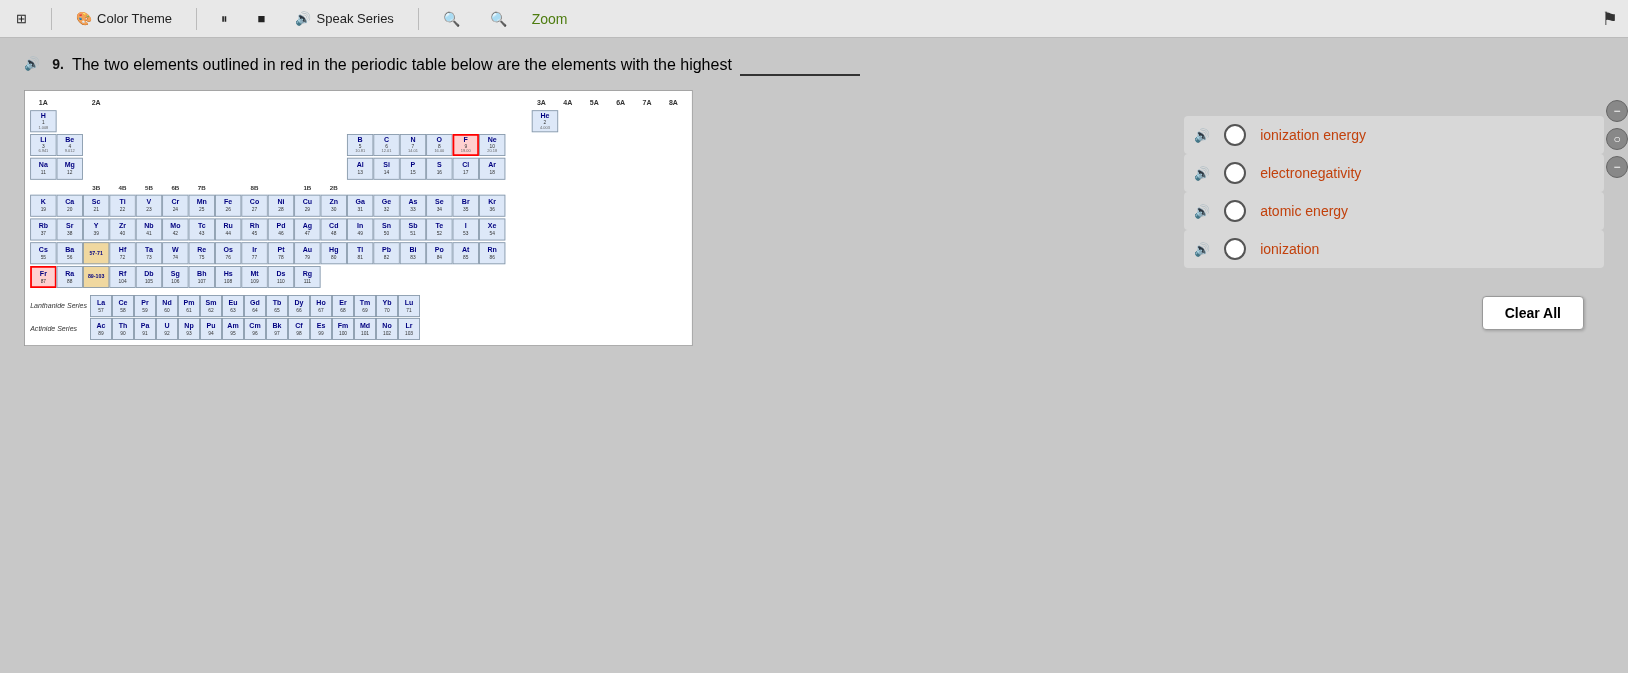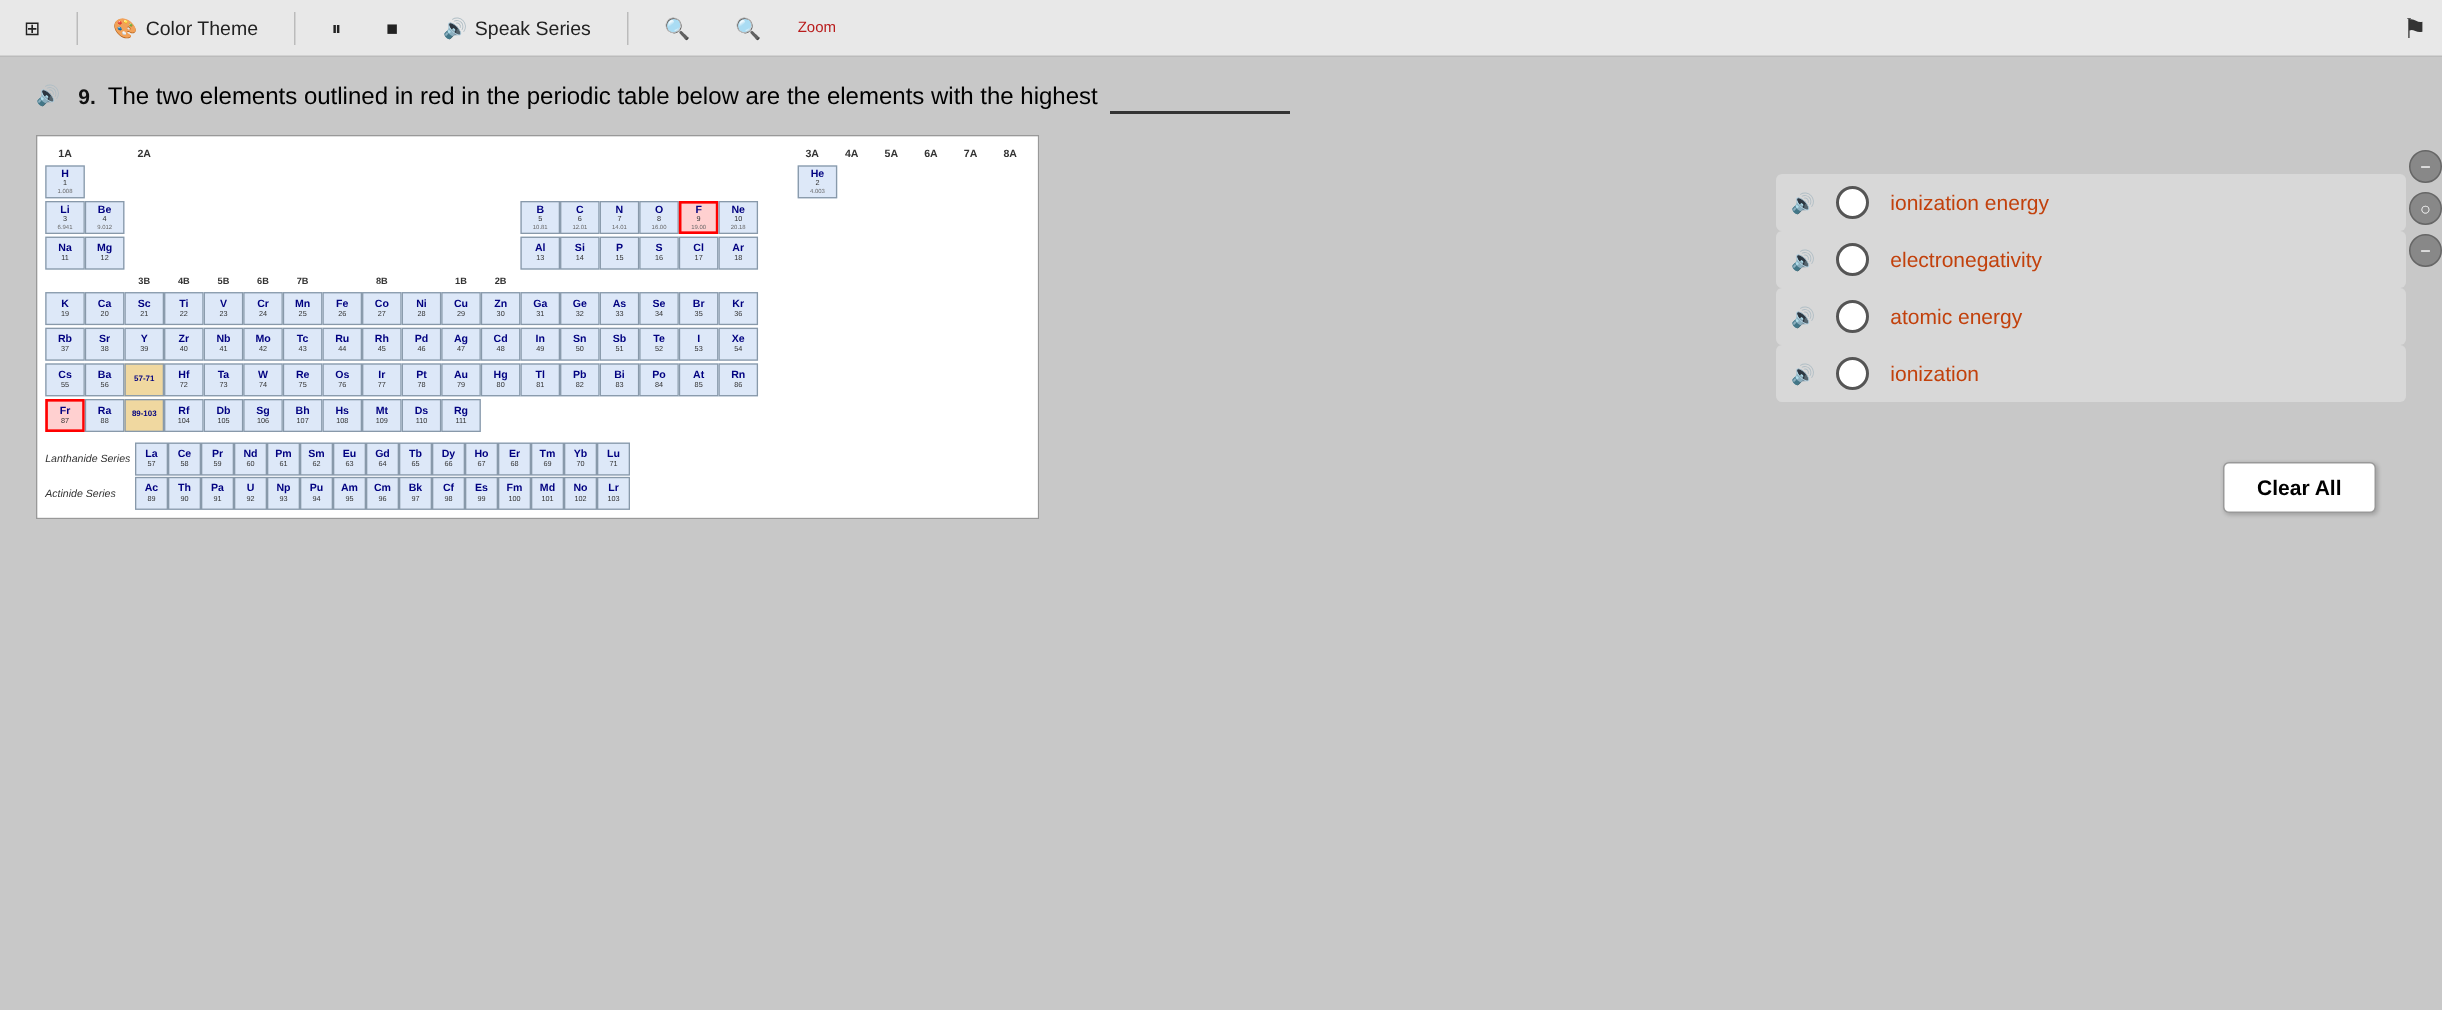--- a/index.html
+++ b/index.html
@@ -126,21 +126,21 @@
 
     .clear-all-btn {
       background: white;
       border: 1px solid #999;
       border-radius: 4px;
       padding: 8px 22px;
       font-size: 14px;
       font-weight: bold;
       cursor: pointer;
       align-self: flex-start;
-      margin-top: 20px;
+      margin-top: 8px;
       margin-left: auto;
       margin-right: 20px;
       box-shadow: 1px 1px 3px rgba(0,0,0,0.2);
     }
 
     .right-bottom {
       display: flex;
       justify-content: flex-end;
       margin-top: 10px;
     }
@@ -233,21 +233,21 @@
     <span>🔊</span>
     <span>Speak Series</span>
   </div>
   <div class="toolbar-divider"></div>
   <div class="toolbar-item">
     <span style="font-size:14px;">🔍</span>
   </div>
   <div class="toolbar-item">
     <span style="font-size:14px;">🔍</span>
   </div>
-  <span style="font-size:10px;color:#b91c1c;">Zoom</span>
+  <span style="font-size:14px;color:#4d7c0f;">Zoom</span>
   <div class="toolbar-flag">
     <span>⚑</span>
   </div>
 </div>
 
 <div class="main-content">
 
   <div class="left-panel">
 
     <div class="question-text">

